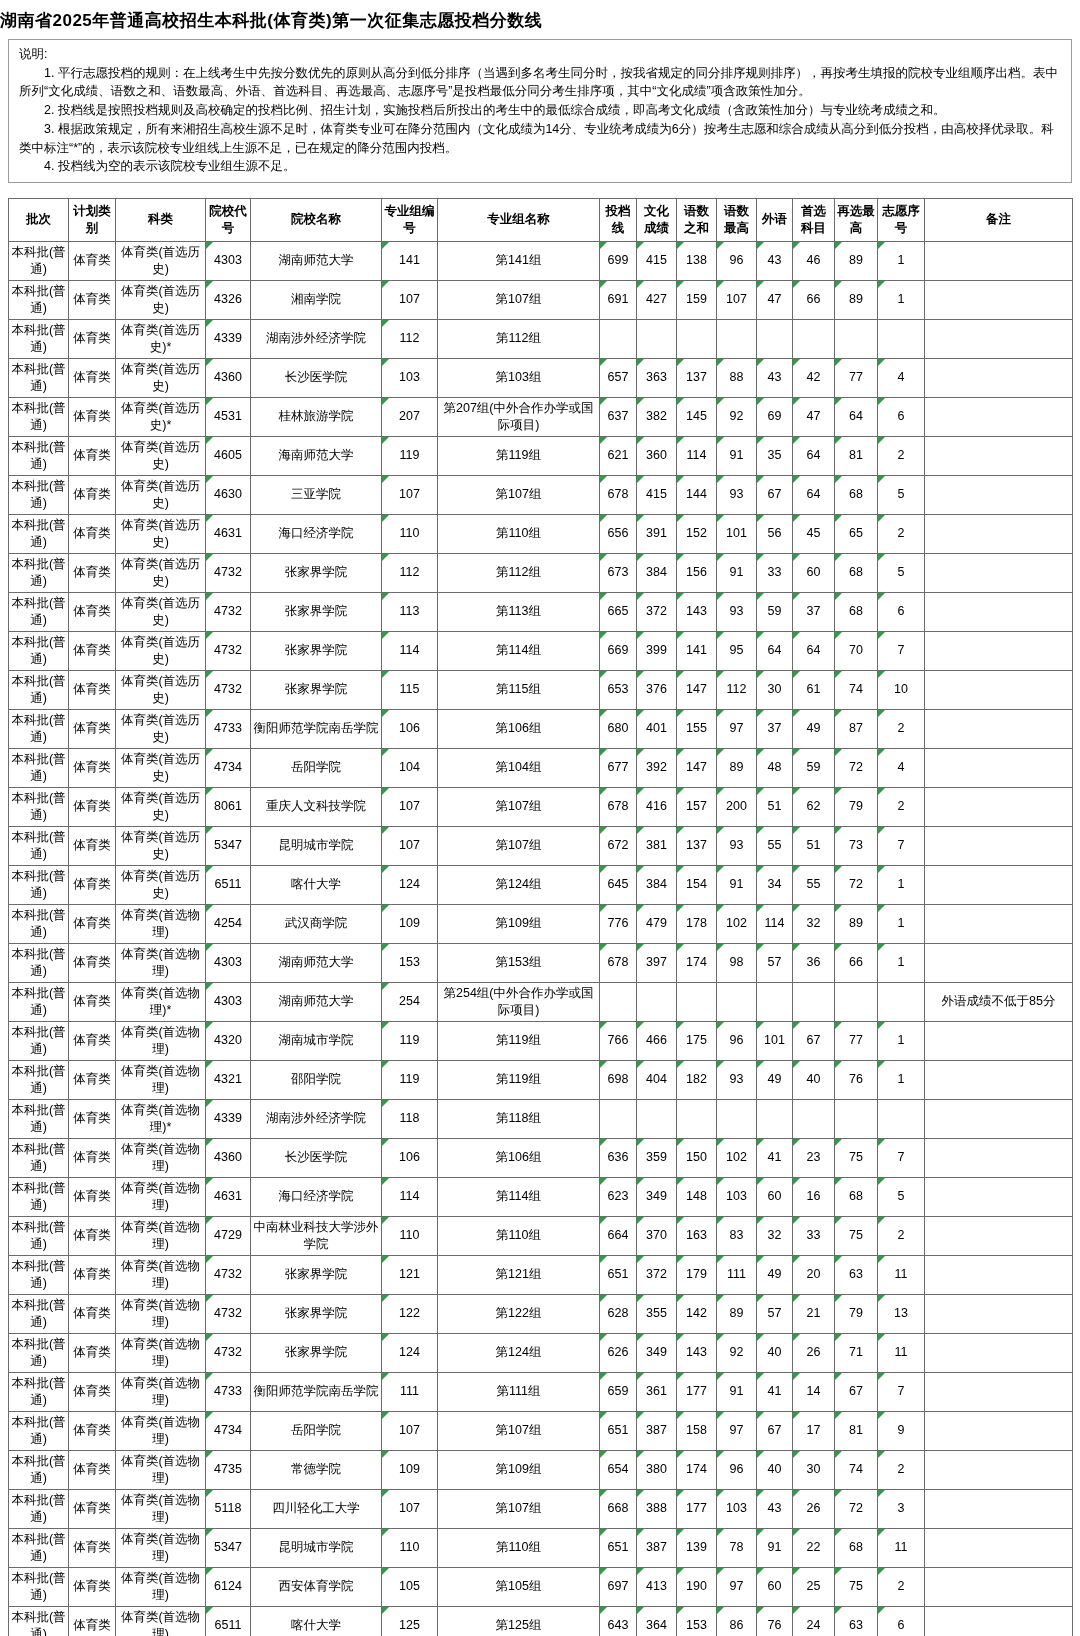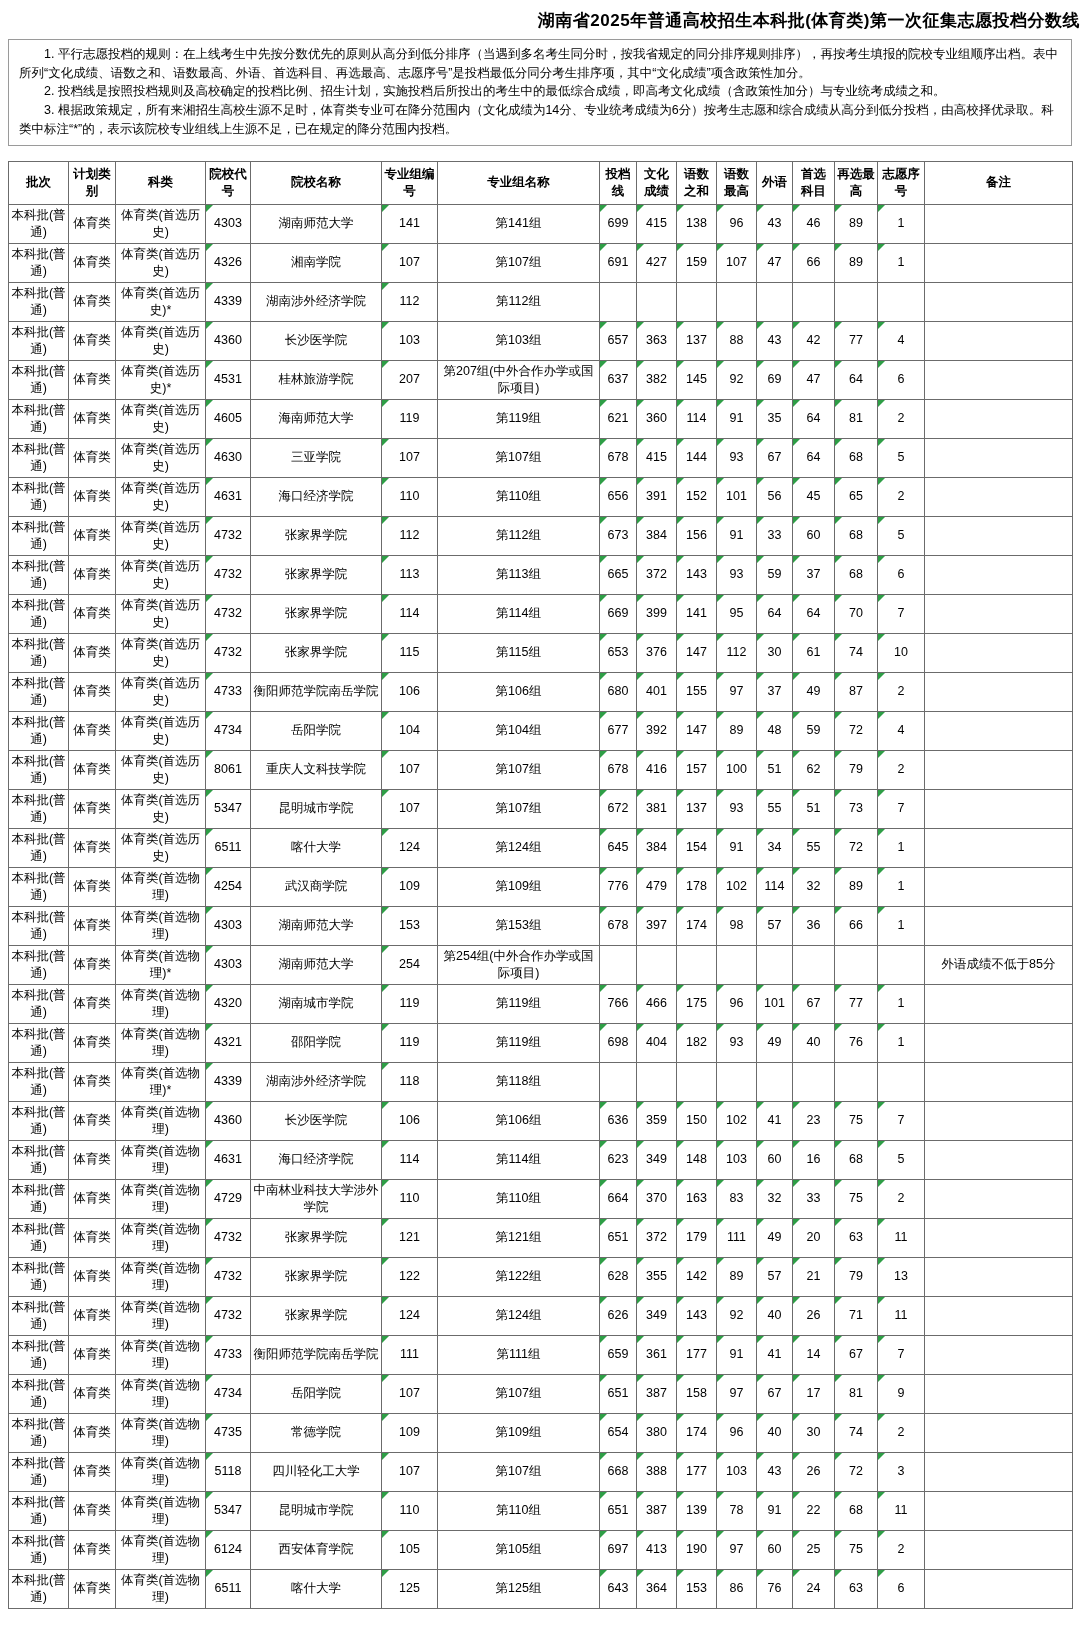--- a/index.html
+++ b/index.html
@@ -6,21 +6,21 @@
   body{
     width:1080px;
     font-family:"Liberation Sans","DejaVu Sans",sans-serif;
     color:#000;
     -webkit-font-smoothing:antialiased;
   }
   .page{width:1080px;}
   h1.title{
     font-size:17px;
     font-weight:bold;
-    text-align:right;
+    text-align:left;
     margin:9px 0 7px 0;
     letter-spacing:0.5px;
   }
   .notes{
     margin:0 8px;
     border:1px solid #9a9a9a;
     padding:5px 10px 6px 10px;
     font-size:12.5px;
     line-height:18.7px;
   }
@@ -80,23 +80,25 @@
   col.c-remark{width:148px;}
 </style>
 </head>
 <body>
 
 <div class="page">
 
   <h1 class="title">湖南省2025年普通高校招生本科批(体育类)第一次征集志愿投档分数线</h1>
 
   <div class="notes">
+    <p>说明:</p>
     <p class="item">1. 平行志愿投档的规则：在上线考生中先按分数优先的原则从高分到低分排序（当遇到多名考生同分时，按我省规定的同分排序规则排序），再按考生填报的院校专业组顺序出档。表中所列“文化成绩、语数之和、语数最高、外语、首选科目、再选最高、志愿序号”是投档最低分同分考生排序项，其中“文化成绩”项含政策性加分。</p>
     <p class="item">2. 投档线是按照投档规则及高校确定的投档比例、招生计划，实施投档后所投出的考生中的最低综合成绩，即高考文化成绩（含政策性加分）与专业统考成绩之和。</p>
     <p class="item">3. 根据政策规定，所有来湘招生高校生源不足时，体育类专业可在降分范围内（文化成绩为14分、专业统考成绩为6分）按考生志愿和综合成绩从高分到低分投档，由高校择优录取。科类中标注“*”的，表示该院校专业组线上生源不足，已在规定的降分范围内投档。</p>
+    <p class="item">4. 投档线为空的表示该院校专业组生源不足。</p>
   </div>
 
   <table class="scores">
     <colgroup>
       <col class="c-batch">
         <col class="c-plan">
         <col class="c-subject">
         <col class="c-code">
       <col class="c-school">
         <col class="c-groupno">
@@ -388,21 +390,21 @@
     <td>本科批(普通)</td>
     <td>体育类</td>
     <td>体育类(首选历史)</td>
     <td class="tri">8061</td>
     <td>重庆人文科技学院</td>
     <td class="tri">107</td>
     <td>第107组</td>
     <td class="tri">678</td>
     <td class="tri">416</td>
     <td class="tri">157</td>
-    <td class="tri">100</td>
+    <td class="tri">200</td>
     <td class="tri">51</td>
     <td class="tri">62</td>
     <td class="tri">79</td>
     <td class="tri">2</td>
     <td class="remark-cell"></td>
   </tr>
         <tr>
     <td>本科批(普通)</td>
     <td>体育类</td>
     <td>体育类(首选历史)</td>

